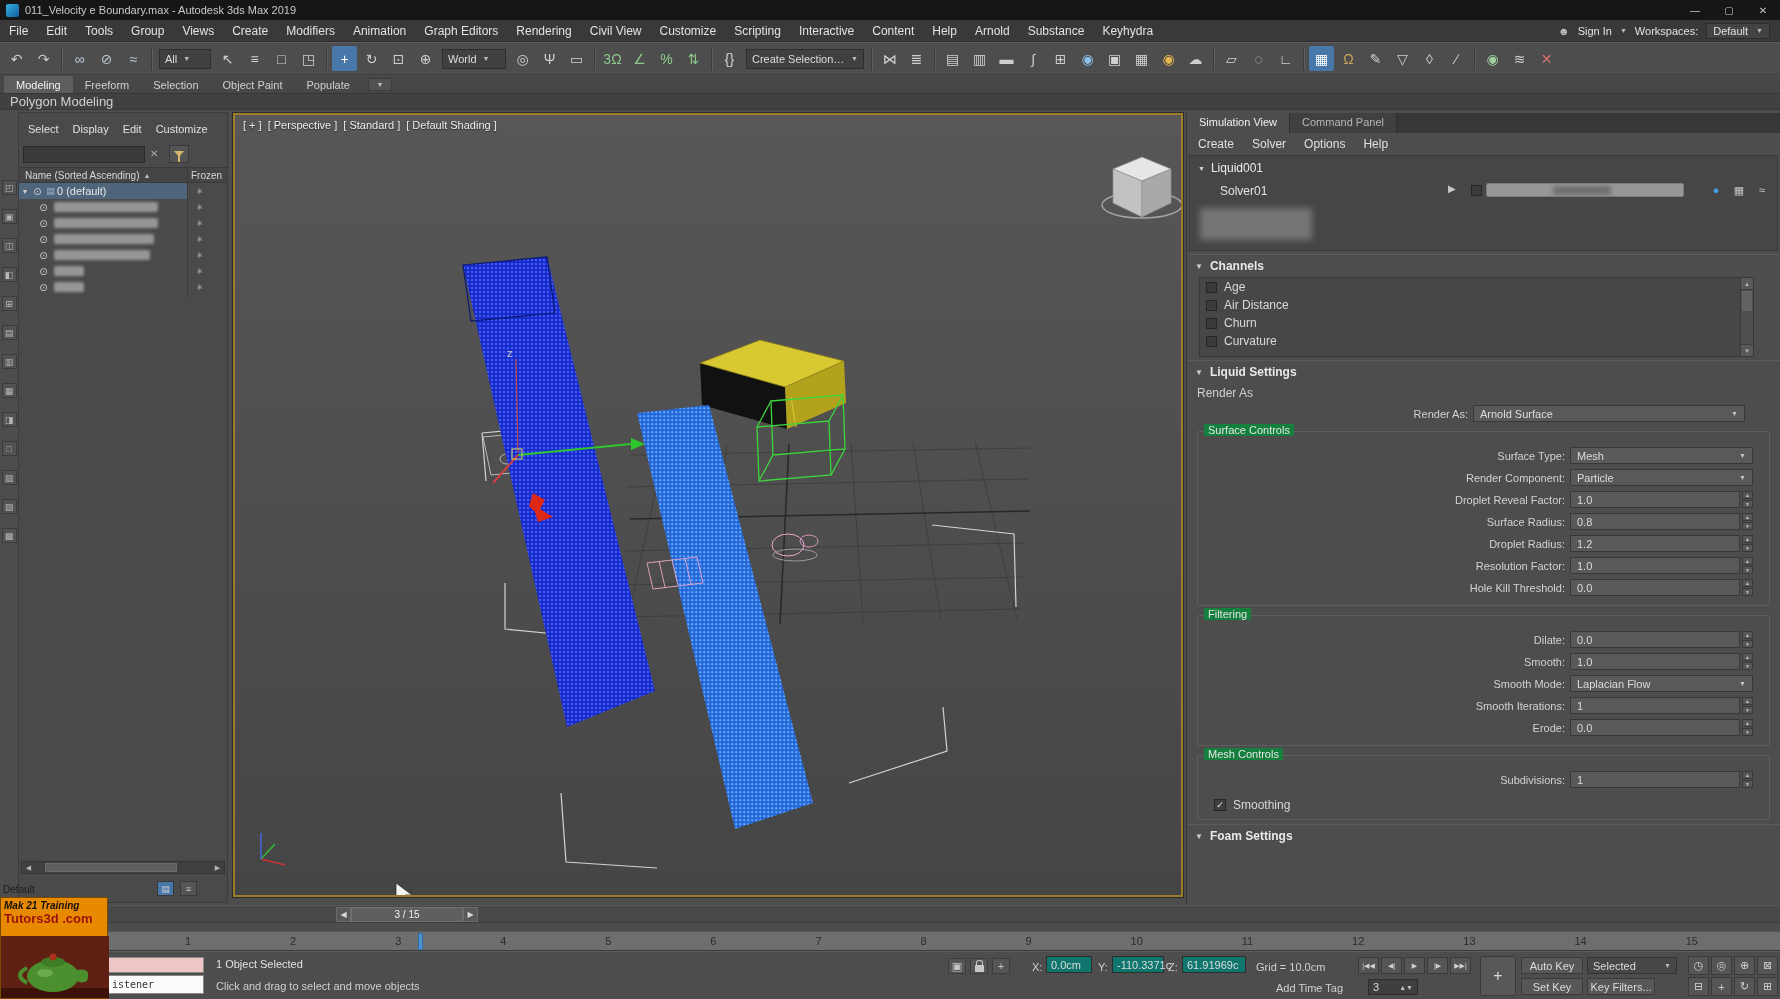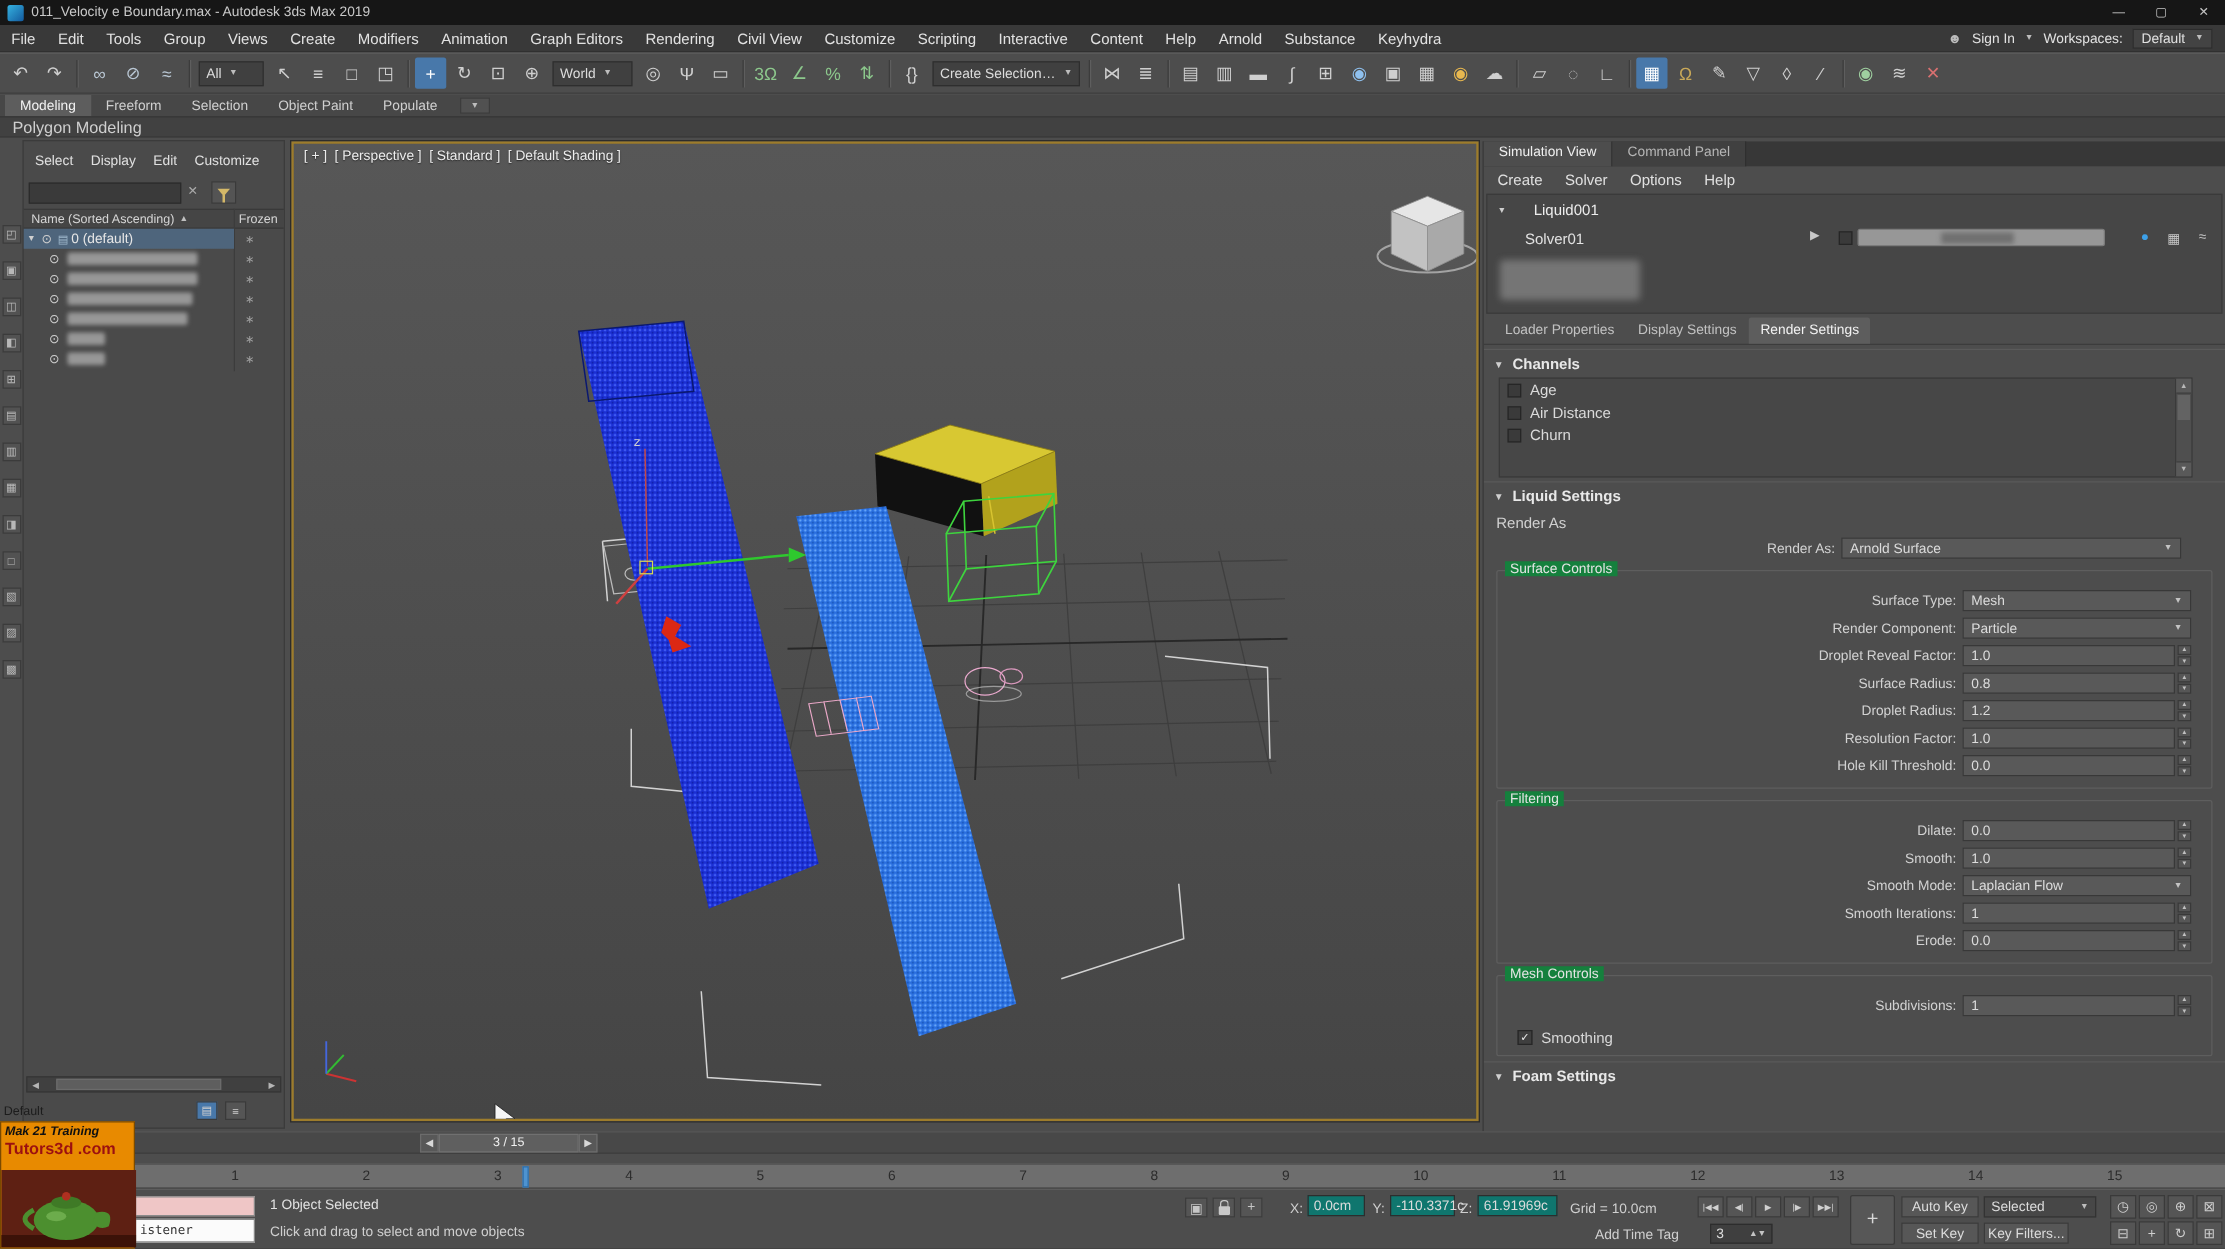--- a/index.html
+++ b/index.html
@@ -79,21 +79,21 @@
 .vp-scene{position:absolute;left:0;top:0;width:100%;height:100%}
 
 
 .sim{position:absolute;left:1186px;top:113px;width:594px;height:799px;background:#4d4d4d;border-left:1px solid #383838;overflow:hidden}
 .sim-tabs{height:20px;background:#373737;display:flex;font-size:11px}
 .sim-tab{padding:3px 12px;color:#b5b5b5;background:#404040;border-right:1px solid #2f2f2f}
 .sim-tab.active{background:#4d4d4d;color:#efefef}
 .sim-menus{height:21px;display:flex;align-items:center;font-size:12px;color:#e0e0e0;padding-left:2px}
 .sim-menus span{padding:0 9px}
 .sim-tree{position:relative;margin:1px 2px;height:96px;background:#464646;border:1px solid #3a3a3a}
-.tree-r1{position:absolute;left:8px;top:5px;display:flex;gap:22px;align-items:center;color:#ececec}
+.tree-r1{position:absolute;left:8px;top:5px;display:flex;gap:6px;align-items:center;color:#ececec}
 .tree-r1 .tw{font-size:7px;color:#cfcfcf}
 .tree-r2{position:absolute;left:30px;top:28px;color:#e2e2e2}
 .tree-play{position:absolute;left:258px;top:27px;font-size:10px;color:#c8c8c8}
 .tree-cb{position:absolute;left:281px;top:29px;width:11px;height:11px;background:#3a3a3a;border:1px solid #262626}
 .tree-bar{position:absolute;left:296px;top:27px;width:198px;height:14px;background:#979797;border:1px solid #7b7b7b;border-radius:2px;overflow:hidden}
 .tree-bar i{position:absolute;left:66px;top:2px;width:58px;height:9px;background:#6f6f6f;filter:blur(2px)}
 .tree-icons{position:absolute;left:518px;top:26px;display:flex;gap:7px}
 .tree-ic{width:16px;height:16px;display:flex;align-items:center;justify-content:center;font-size:11px;color:#c4c4c4}
 .tree-blur{position:absolute;left:10px;top:52px;width:112px;height:32px;background:#7e7e7e;border-radius:3px;filter:blur(3px);opacity:.85}
 .prop-tabs{height:24px;display:flex;gap:1px;padding:2px 0 0 8px;font-size:11px;border-bottom:1px solid #3c3c3c}
@@ -642,42 +642,41 @@
           </span>
           <span class="tree-ic">
             <i style="font-style:normal">▦</i>
           </span>
           <span class="tree-ic">
             <i style="font-style:normal">≈</i>
           </span>
       </div>
       <div class="tree-blur"></div>
     </div>
-    <div class="prop-tabs">
-      <span class="ptab">Loader Properties</span>
-        <span class="ptab">Display Settings</span>
-        <span class="ptab active">Render Settings</span>
-    </div>
 
     <div class="rollout">
       <span class="tw">▼</span>
       <span>Channels</span>
     </div>
     <div class="ch-list">
       <div class="ch-item">
           <span class="ch-cb"></span>
           <span>Age</span>
         </div>
         <div class="ch-item">
           <span class="ch-cb"></span>
           <span>Air Distance</span>
         </div>
         <div class="ch-item">
           <span class="ch-cb"></span>
           <span>Churn</span>
+        </div>
+        <div class="ch-item">
+          <span class="ch-cb"></span>
+          <span>Curvature</span>
         </div>
       <div class="ch-scroll">
         <div class="ch-sa">▲</div>
         <div class="ch-thumb"></div>
         <div class="ch-sa bot">▼</div>
       </div>
     </div>
 
     <div class="rollout">
       <span class="tw">▼</span>

